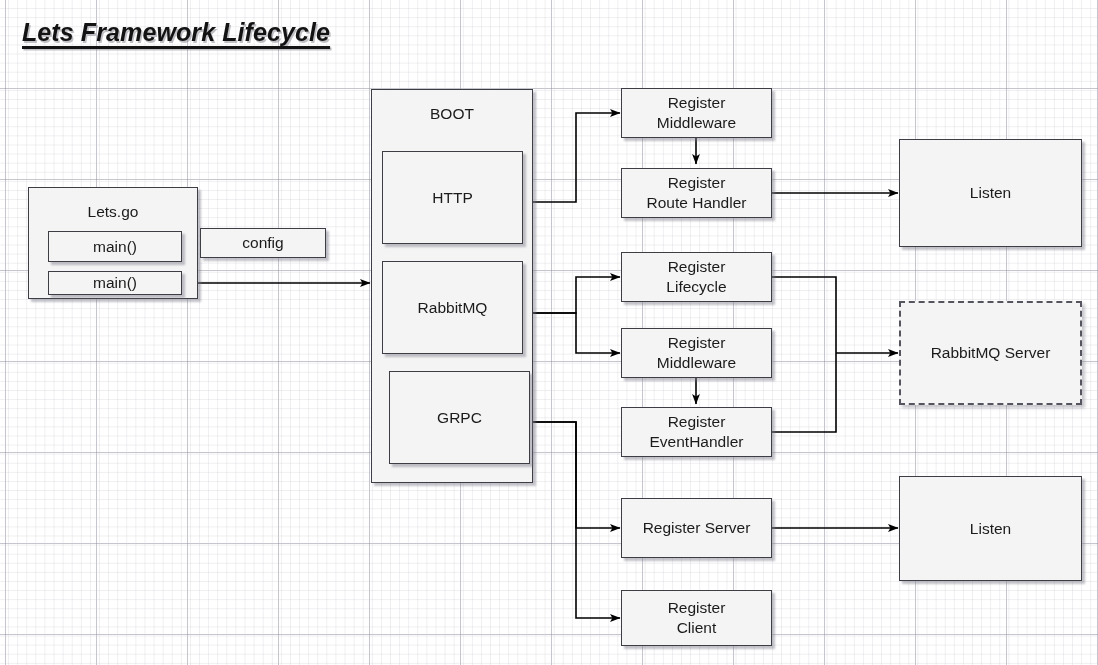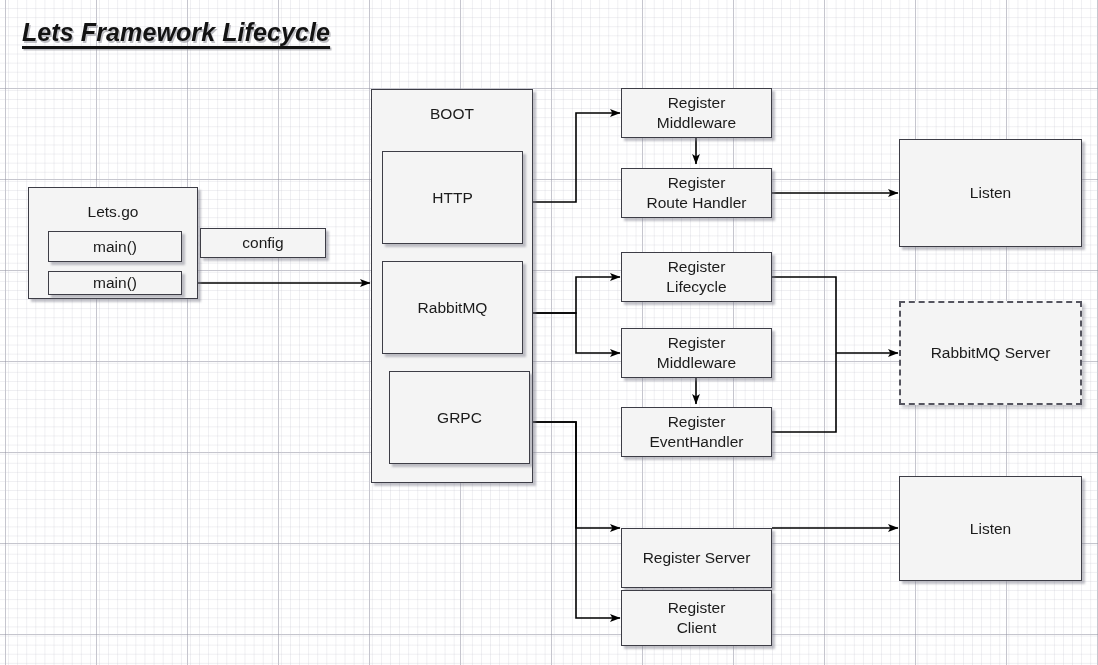--- a/index.html
+++ b/index.html
@@ -173,21 +173,21 @@
   </div>
   <div class="node" style="left:621px; top:328px; width:151px; height:50px; flex-direction:column;">
     <span>Register</span>
     <span>Middleware</span>
   </div>
   <div class="node" style="left:621px; top:407px; width:151px; height:50px; flex-direction:column;">
     <span>Register</span>
     <span>EventHandler</span>
   </div>
 
-  <div class="node" style="left:621px; top:528px; width:151px; height:60px;">
+  <div class="node" style="left:621px; top:498px; width:151px; height:60px;">
     <span>Register Server</span>
   </div>
   <div class="node" style="left:621px; top:590px; width:151px; height:56px; flex-direction:column;">
     <span>Register</span>
     <span>Client</span>
   </div>
 
   <div class="node" style="left:899px; top:139px; width:183px; height:108px;">
     <span>Listen</span>
   </div>

